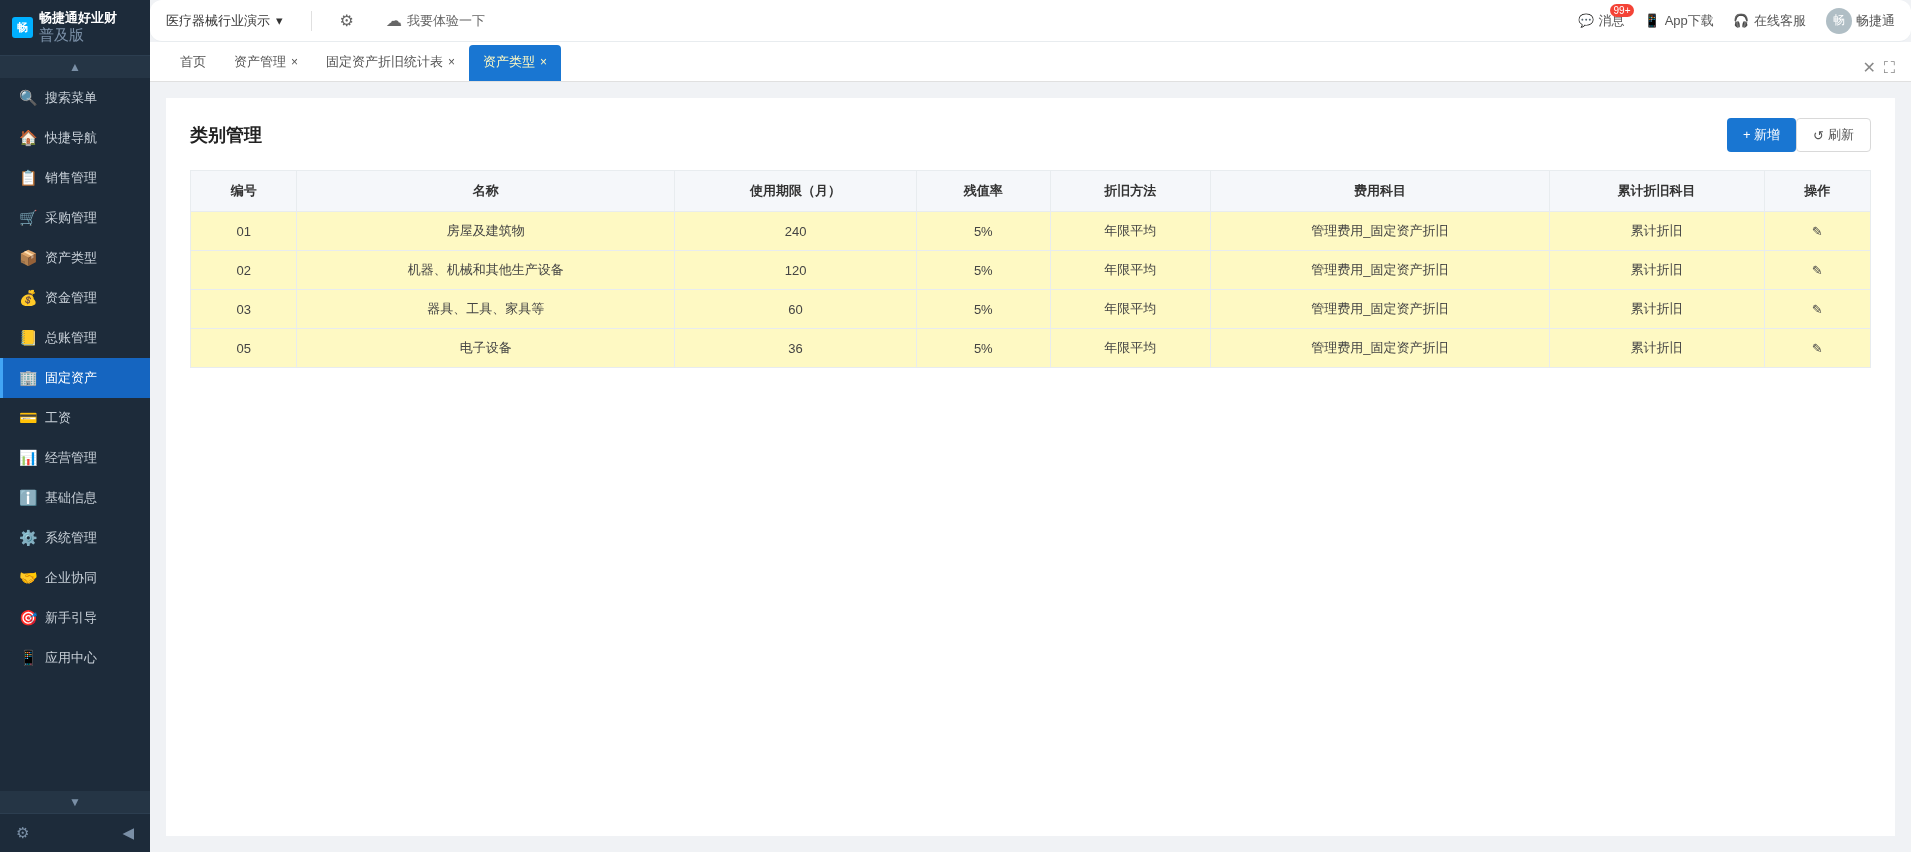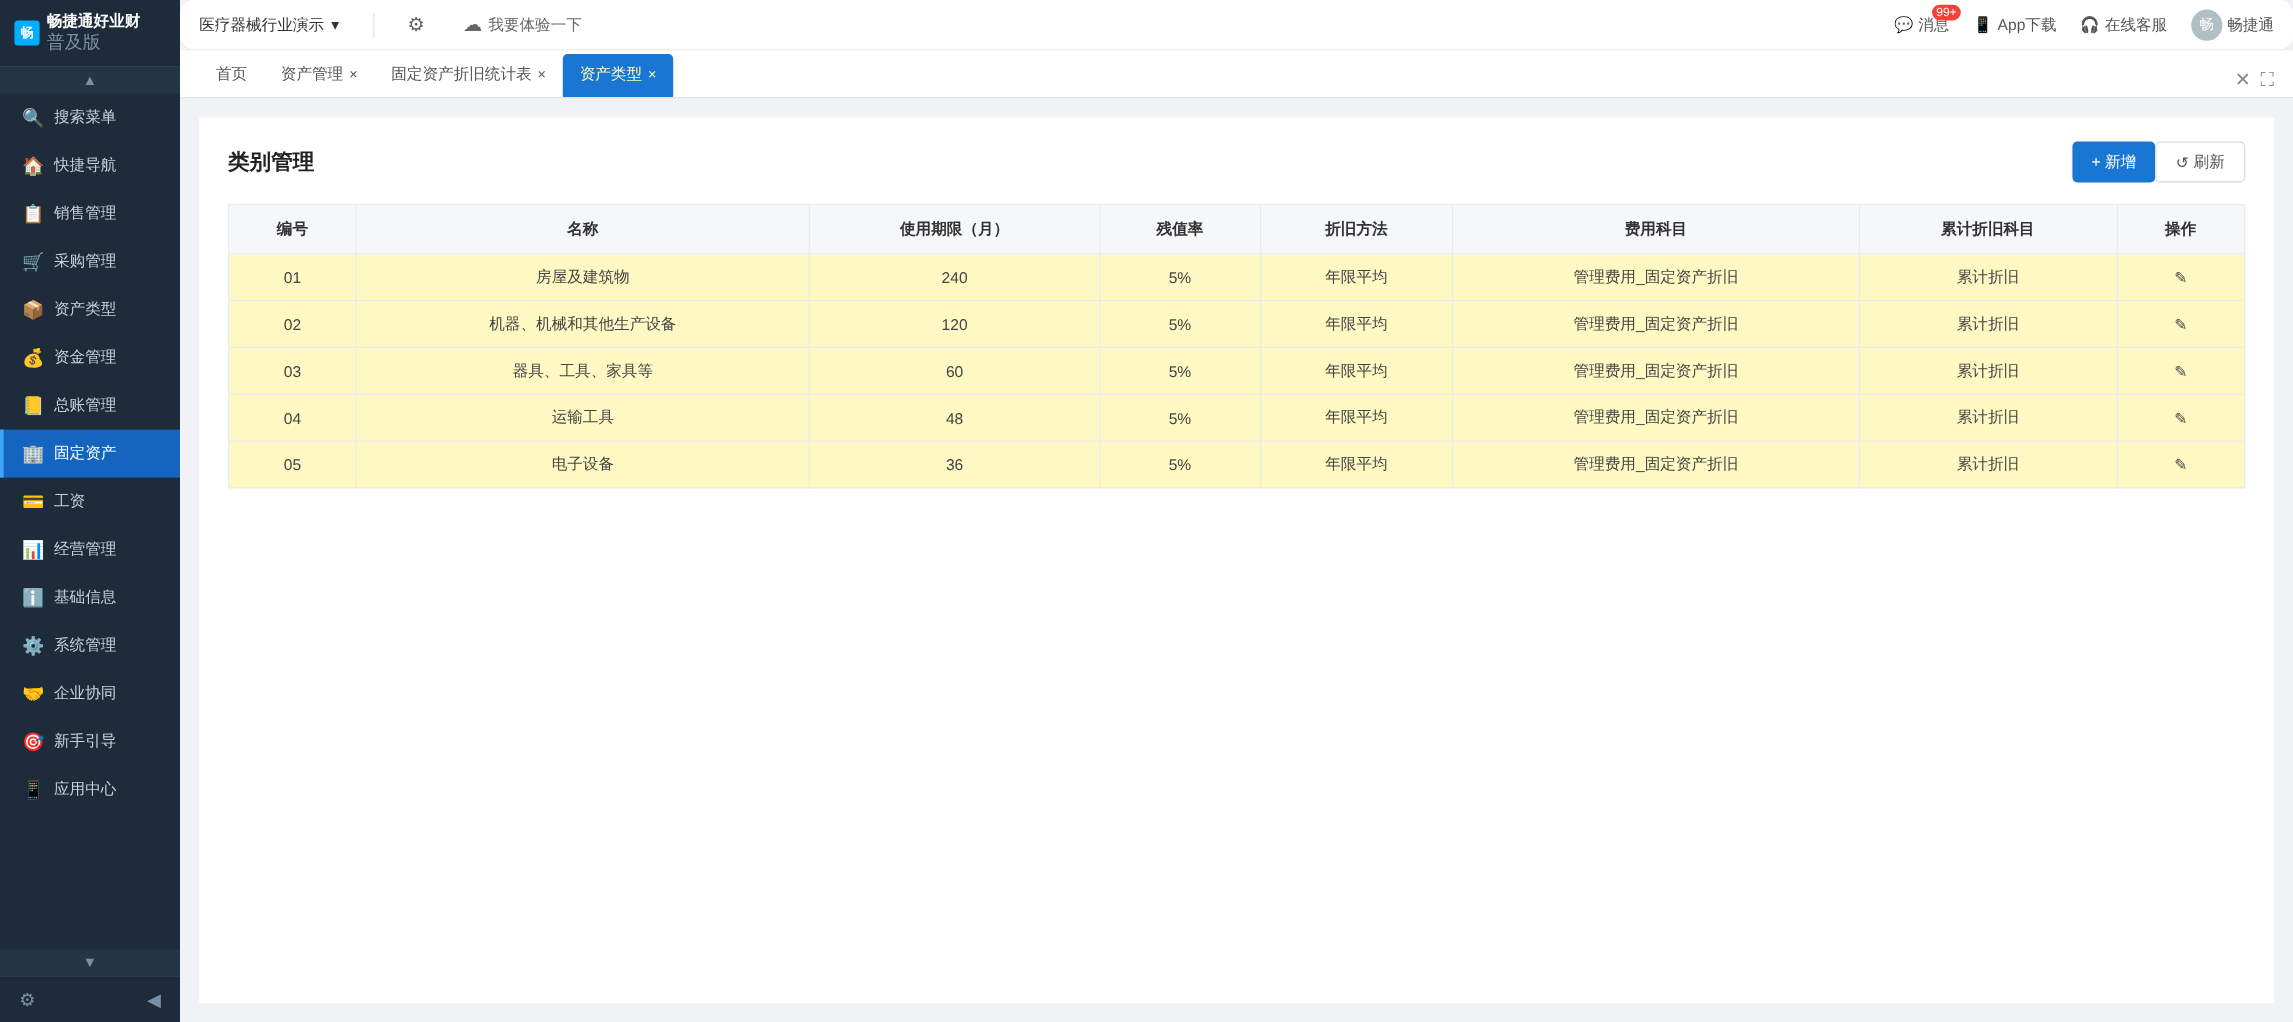--- a/index.html
+++ b/index.html
@@ -477,30 +477,20 @@
             <td class="td-code">03</td>
             <td class="td-name">器具、工具、家具等</td>
             <td>60</td>
             <td>5%</td>
             <td>年限平均</td>
             <td class="td-acct">管理费用_固定资产折旧</td>
             <td class="td-cumacct">累计折旧</td>
             <td class="td-edit">✎</td>
           </tr>
           <tr>
-            <td class="td-code">04</td>
-            <td class="td-name">运输工具</td>
-            <td>48</td>
-            <td>5%</td>
-            <td>年限平均</td>
-            <td class="td-acct">管理费用_固定资产折旧</td>
-            <td class="td-cumacct">累计折旧</td>
-            <td class="td-edit">✎</td>
-          </tr>
-          <tr>
             <td class="td-code">05</td>
             <td class="td-name">电子设备</td>
             <td>36</td>
             <td>5%</td>
             <td>年限平均</td>
             <td class="td-acct">管理费用_固定资产折旧</td>
             <td class="td-cumacct">累计折旧</td>
             <td class="td-edit">✎</td>
           </tr>
         </tbody>

